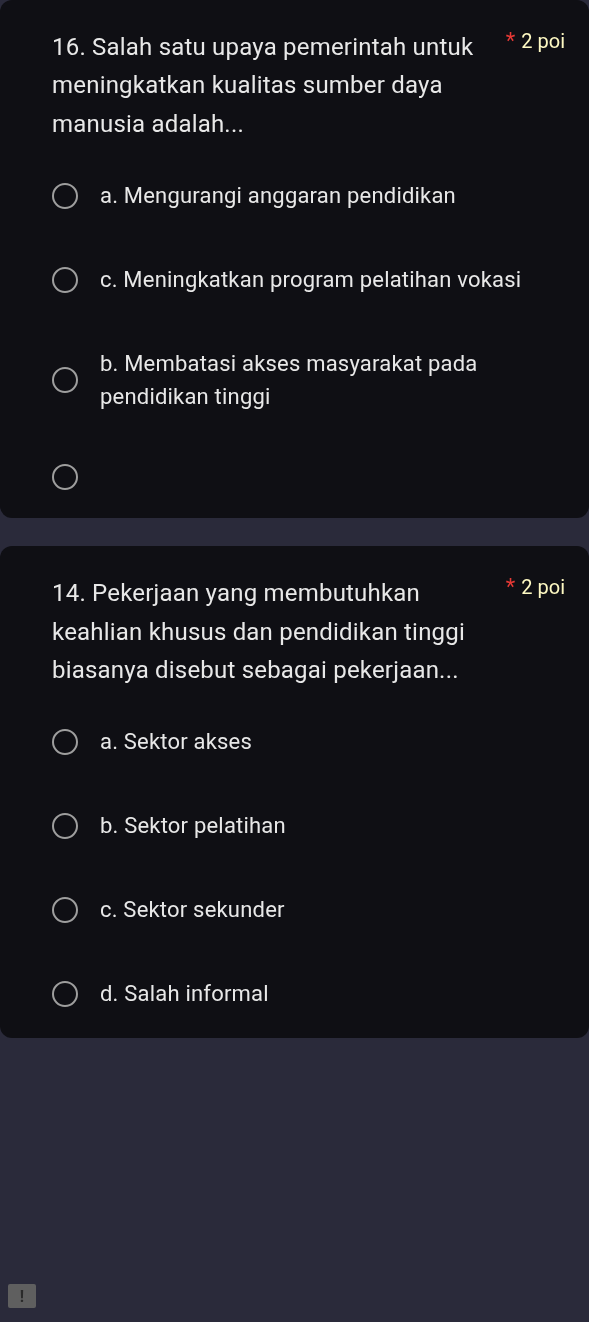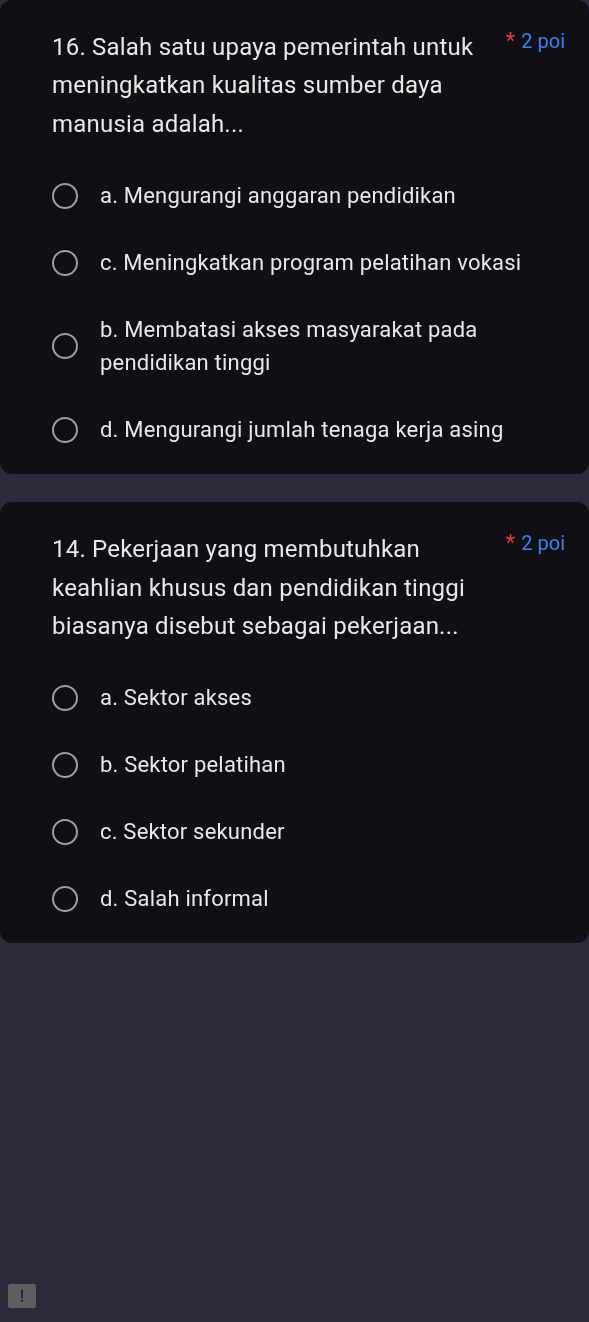--- a/index.html
+++ b/index.html
@@ -46,28 +46,28 @@
       align-items: baseline;
       margin-left: 16px;
       white-space: nowrap;
     }
     .required-star {
       color: #e53935;
       font-size: 22px;
       margin-right: 6px;
     }
     .points-text {
-      color: #3b82f6;
+      color: #fef9c3;
       font-size: 20px;
       text-align: right;
     }
     .options-list {
       display: flex;
       flex-direction: column;
-      gap: 34px;
+      gap: 51px;
     }
     .option-row {
       display: flex;
       align-items: center;
       gap: 22px;
       cursor: pointer;
     }
     .radio-circle {
       width: 26px;
       height: 26px;
@@ -121,21 +121,20 @@
     <div class="option-row">
       <div class="radio-circle"></div>
       <div class="option-text">c. Meningkatkan program pelatihan vokasi</div>
     </div>
     <div class="option-row">
       <div class="radio-circle"></div>
       <div class="option-text">b. Membatasi akses masyarakat pada pendidikan tinggi</div>
     </div>
     <div class="option-row">
       <div class="radio-circle"></div>
-      <div class="option-text">d. Mengurangi jumlah tenaga kerja asing</div>
     </div>
   </div>
 </div>
 
 <div class="question-card">
   <div class="question-header">
     <div class="question-text">
       <span class="question-number">14.</span>
       <span>Pekerjaan yang membutuhkan keahlian khusus dan pendidikan tinggi biasanya disebut sebagai pekerjaan...</span>
     </div>

